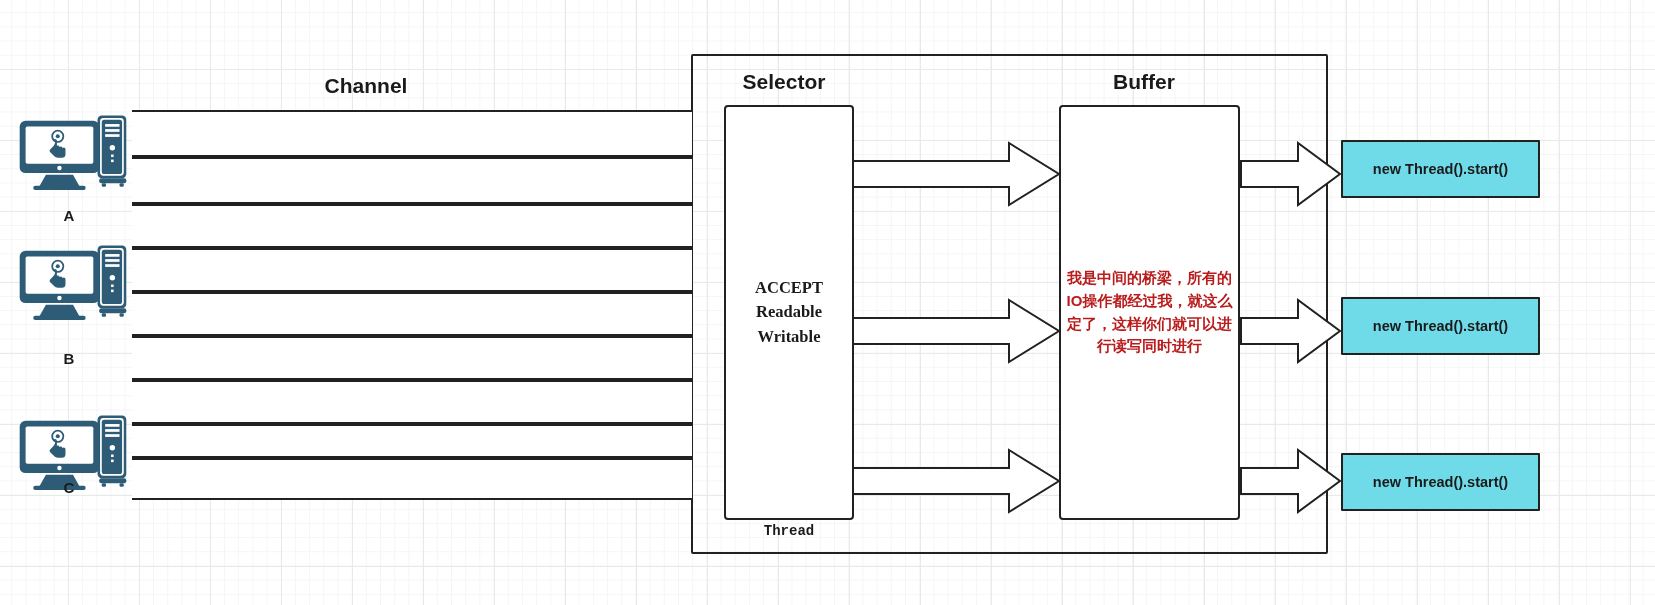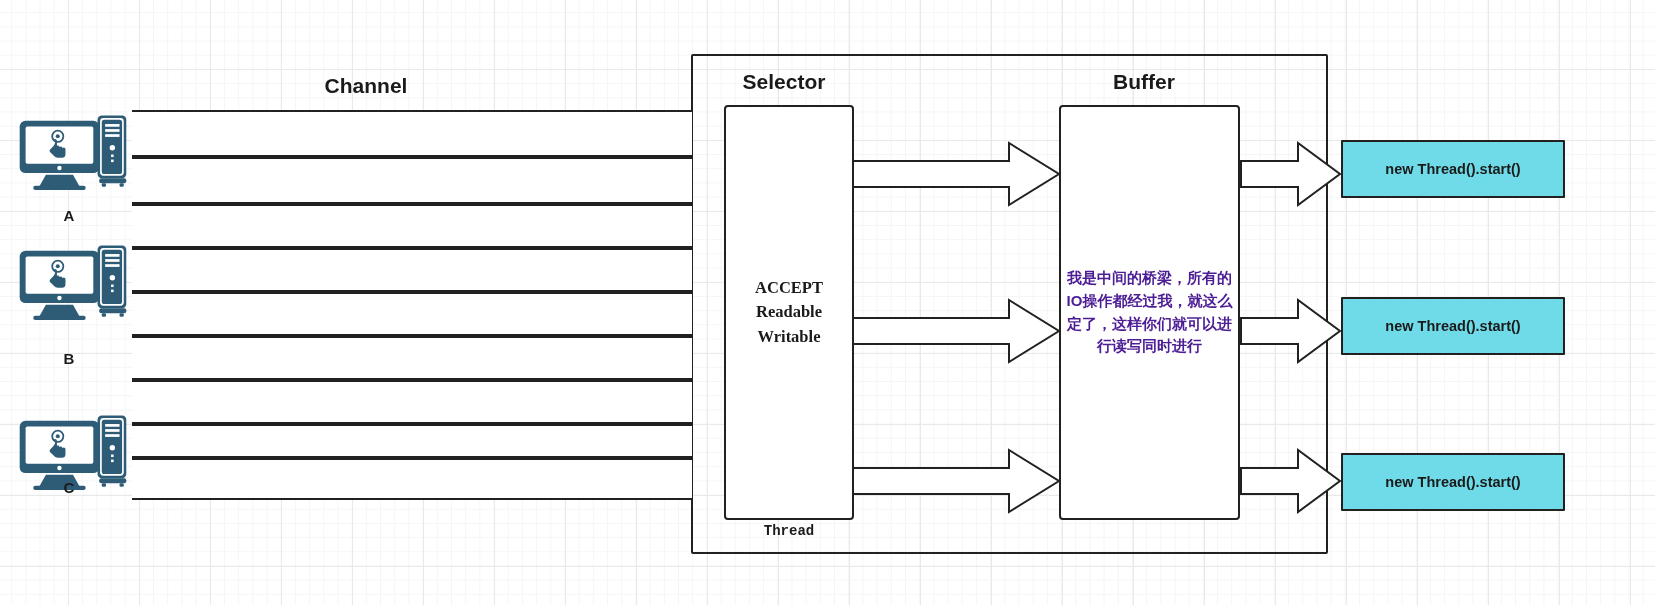--- a/index.html
+++ b/index.html
@@ -80,28 +80,28 @@
   }
 
   
   #buffer-box{
     position:absolute; left:1059px; top:105px; width:181px; height:415px;
     border:2px solid #23211f; border-radius:4px; background:#ffffff;
     display:flex; align-items:center; justify-content:center;
   }
   #buffer-text{
     width:166px;
-    font-size:15px; font-weight:bold; color:#4c1d95;
+    font-size:15px; font-weight:bold; color:#b91c1c;
     line-height:1.52; text-align:center;
     word-break:break-all;
   }
 
   
   .thread-box{
-    position:absolute; width:224px; height:58px;
+    position:absolute; width:199px; height:58px;
     border:2px solid #23211f; border-radius:1px;
     display:flex; align-items:center; justify-content:center;
   }
   .thread-box span{
     font-size:14.5px; font-weight:bold; color:#1a1a1a; white-space:nowrap;
   }
 
   
   #arrow-layer{ position:absolute; left:0; top:0; width:1655px; height:605px; }
 </style>

